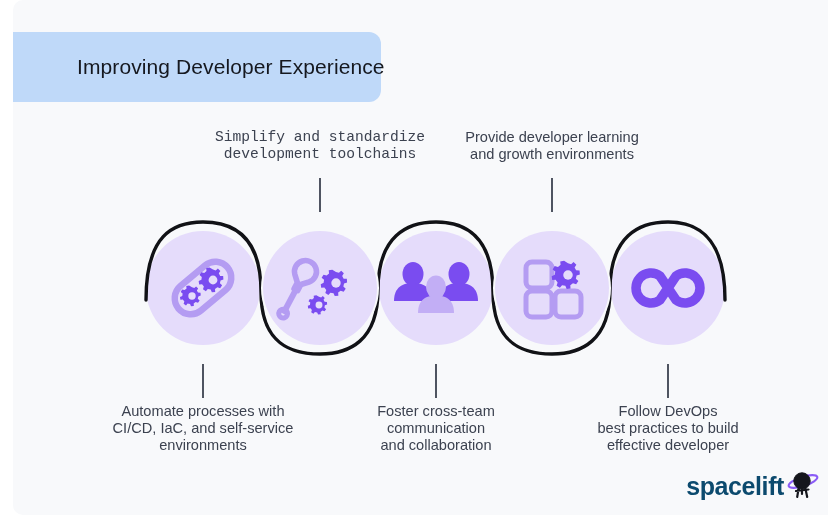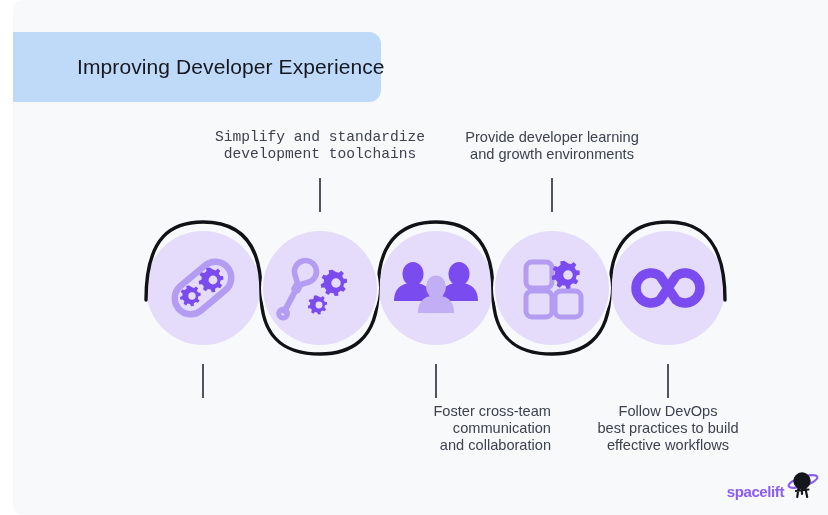--- a/index.html
+++ b/index.html
@@ -64,23 +64,23 @@
   
   #logo {
     position: absolute;
     right: 22px;
     bottom: 14px;
     display: flex;
     align-items: flex-end;
     gap: 1px;
   }
   #logo-word {
-    font-size: 15px;
+    font-size: 25px;
     font-weight: bold;
-    color: #8b5cf6;
+    color: #0c4a6e;
     letter-spacing: -0.4px;
     line-height: 1;
     padding-bottom: 2px;
   }
 </style>
 </head>
 <body>
 
 <div id="canvas">
 
@@ -196,28 +196,31 @@
       <line x1="655" y1="364" x2="655" y2="398"></line>
     </g>
   </svg>
 
   <div class="caption" style="left:192px; top:129px; width:230px;font-family:Liberation Mono, monospace;">Simplify and standardize
 development toolchains</div>
 
   <div class="caption" style="left:424px; top:129px; width:230px;">Provide developer learning
 and growth environments</div>
 
-
-  <div class="caption" style="left:308px; top:403px; width:230px;text-align:right;">Foster cross-team
+  <div class="caption" style="left:75px; top:403px; width:230px;">Automate processes with
+CI/CD, IaC, and self-service
+environments</div>
+
+  <div class="caption" style="left:308px; top:403px; width:230px;">Foster cross-team
 communication
 and collaboration</div>
 
   <div class="caption" style="left:540px; top:403px; width:230px;">Follow DevOps
 best practices to build
-effective workflows</div>
+effective developer</div>
 
   <div id="logo">
     <span id="logo-word">spacelift</span>
     <svg width="34" height="30" viewBox="0 0 34 30">
       <ellipse cx="18" cy="10.5" rx="15" ry="4.6" fill="none" stroke="#8b5cf6" stroke-width="2.1" transform="rotate(-18 18 10.5)"></ellipse>
       <circle cx="17" cy="10" r="8.2" fill="#15161c"></circle>
       <path d="M 13.6 17.5 L 12.2 26 M 20.4 17.5 L 22.2 26 M 17 17 L 17 23
                M 11 20 L 23.5 18.5" stroke="#15161c" stroke-width="2.2" fill="none" stroke-linecap="round"></path>
       <circle cx="17" cy="10" r="8.2" fill="none" stroke="#15161c" stroke-width="1"></circle>
     </svg>

